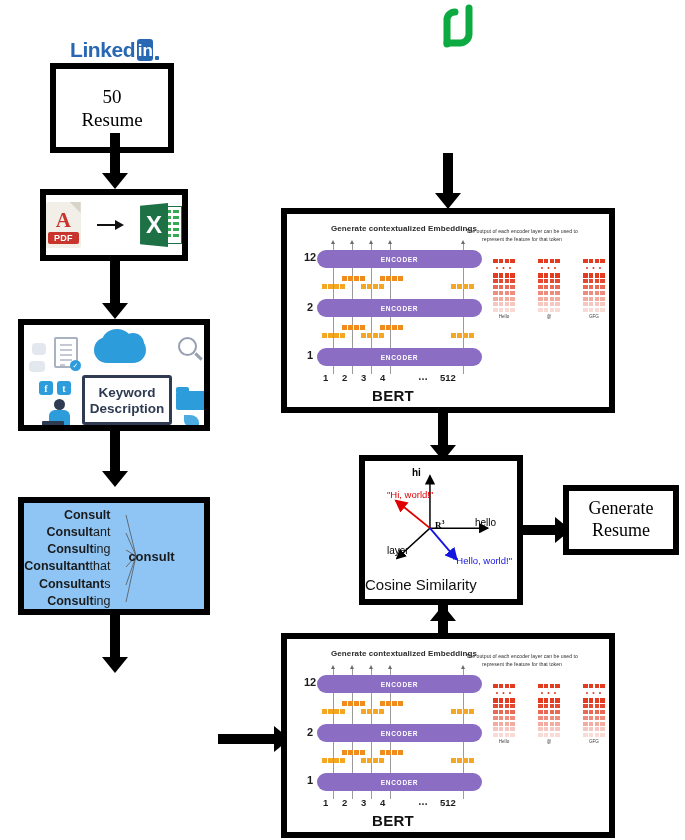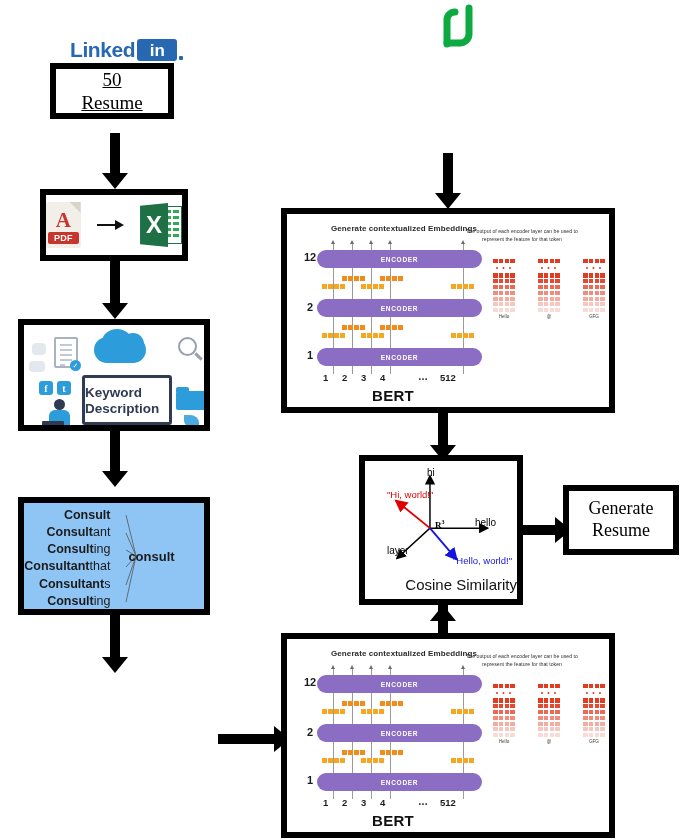--- a/index.html
+++ b/index.html
@@ -46,21 +46,21 @@
     position:absolute; top:50%; transform:translateY(-50%);
     width:0; height:0; border-top:13px solid transparent; border-bottom:13px solid transparent;
     border-left:16px solid #000; right:0;
   }
 
   
   .linkedin { position:absolute; display:flex; align-items:center; }
   .li-word { font-weight:bold; font-size:21px; color:#2867B2; letter-spacing:-.4px; }
   .li-box {
     background:#2867B2; color:#fff; font-weight:bold; font-size:17px;
-    width:40px; height:22px; border-radius:3px; margin-left:2px;
+    width:16px; height:22px; border-radius:3px; margin-left:2px;
     display:flex; align-items:center; justify-content:center; line-height:1;
   }
   .li-dot { width:4px; height:4px; background:#2867B2; border-radius:1px; margin-left:2px; align-self:flex-end; margin-bottom:2px;}
 
   
   .glassdoor { position:absolute; text-align:center; }
   .gd-word { font-weight:bold; font-size:23px; color:#0CAA41; letter-spacing:-.5px; }
 
   
   .file-row { display:flex; align-items:center; justify-content:center; gap:16px; width:100%; }
@@ -82,21 +82,21 @@
   .xls-X { position:absolute; left:0; top:0; width:28px; height:44px; color:#fff; font-weight:bold;
            font-size:24px; display:flex; align-items:center; justify-content:center; font-family:"Liberation Sans",sans-serif;}
   .xls-right { position:absolute; right:0; top:3px; width:20px; height:38px; background:#fff; border:1.5px solid #1E7145; }
   .xls-right i { position:absolute; background:#34A853; display:block; }
 
   
   .kw-wrap { position:relative; width:100%; height:100%; background:#ffffff; overflow:hidden; }
   .cloud { position:absolute; background:#2D9CDB; border-radius:50%; }
   .laptop-body { position:absolute; background:#2F3B52; border-radius:3px; }
   .laptop-screen { position:absolute; background:#fff; border:3px solid #2F3B52; border-radius:3px; }
-  .kw-text { position:absolute; left:0; right:0; text-align:left; font-weight:bold; color:#2F3B52;
+  .kw-text { position:absolute; left:0; right:0; text-align:center; font-weight:bold; color:#2F3B52;
              font-family:"Liberation Sans", sans-serif; line-height:1.08; }
   .magnifier { position:absolute; border:2.5px solid #97A0B0; border-radius:50%; }
   .mag-handle { position:absolute; background:#97A0B0; transform:rotate(45deg); }
   .doc-ill { position:absolute; background:#fff; border:2px solid #A9B2C0; border-radius:2px; }
   .doc-ill i { position:absolute; height:2px; background:#C2C9D4; left:4px; right:4px; }
   .badge-check { position:absolute; width:11px; height:11px; border-radius:50%; background:#2D9CDB;
                  color:#fff; font-size:7px; display:flex; align-items:center; justify-content:center; }
   .social { position:absolute; width:14px; height:14px; border-radius:3px; background:#2D9CDB; color:#fff;
             font-size:10px; font-weight:bold; display:flex; align-items:center; justify-content:center; font-family:"Liberation Serif",serif;}
   .folder { position:absolute; background:#2D9CDB; border-radius:2px; }
@@ -150,35 +150,35 @@
   .toknum { position:absolute; font-size:9.5px; font-weight:bold; color:#1c1c1c; font-family:"Liberation Sans",sans-serif;}
   .bertword { position:absolute; font-size:15px; font-weight:bold; color:#111; font-family:"Liberation Sans",sans-serif; letter-spacing:.3px;}
   .featcol { position:absolute; }
   .featrow { display:flex; gap:1.2px; margin-bottom:1.6px; }
   .featrow b { display:block; width:4.6px; height:4.2px; background:#e23b20; }
   .featdots { text-align:center; font-size:7px; letter-spacing:1px; color:#e23b20; line-height:.8; margin:1px 0 3px; }
   .feattok { text-align:center; font-size:4.6px; color:#444; margin-top:2px; }
 
   
   .cos { position:relative; width:100%; height:100%; }
-  .cos-caption { position:absolute; left:0; right:0; bottom:6px; text-align:right;
+  .cos-caption { position:absolute; left:0; right:0; bottom:6px; text-align:left;
                  font-size:15px; color:#111; font-family:"Liberation Sans", sans-serif; }
 </style>
 </head>
 <body>
 
 <div class="stage">
 
   <div class="linkedin" style="left:70px; top:38px;">
     <span class="li-word">Linked</span>
     <span class="li-box">in</span>
     <span class="li-dot"></span>
   </div>
 
-  <div class="node" style="left:50px; top:63px; width:124px; height:56px;text-decoration:underline;">
+  <div class="node" style="left:50px; top:63px; width:124px; height:90px;">
     <div class="serif-label" style="font-size:19px;">
       <div>50</div>
       <div>Resume</div>
     </div>
   </div>
 
   <div class="arrow-v down" style="left:102px; top:133px; width:26px; height:56px;">
     <div class="shaft" style="height:42px;"></div>
       <div class="head"></div>
   </div>
@@ -577,21 +577,21 @@
           <marker id="bl" markerWidth="7" markerHeight="7" refX="6" refY="3.5" orient="auto">
               <path d="M0,0 L7,3.5 L0,7 z" fill="#1414e0"></path>
             </marker>
         </defs>
         <line x1="70" y1="73" x2="70" y2="16" stroke="#000" stroke-width="1.6" marker-end="url(#bk)"></line>
         <line x1="70" y1="73" x2="133" y2="73" stroke="#000" stroke-width="1.6" marker-end="url(#bk)"></line>
         <line x1="70" y1="73" x2="34" y2="106" stroke="#000" stroke-width="1.6" marker-end="url(#bk)"></line>
         <line x1="70" y1="73" x2="33" y2="43" stroke="#e00000" stroke-width="2" marker-end="url(#rd)"></line>
         <line x1="70" y1="73" x2="99" y2="107" stroke="#1414e0" stroke-width="2" marker-end="url(#bl)"></line>
       </svg>
-      <div class="abs" style="left:62px; top:6px; font-size:10px;">hi</div>
+      <div class="abs" style="left:47px; top:6px; font-size:10px;font-weight:bold;">hi</div>
       <div class="abs" style="left:110px; top:56px; font-size:10px;">hello</div>
       <div class="abs" style="left:22px; top:84px; font-size:10px;">layer</div>
       <div class="abs" style="left:70px; top:58px; font-size:9px; font-weight:bold; font-family:'Liberation Serif',serif;"><span>R</span><sup style="font-size:6px;">3</sup></div>
       <div class="abs" style="left:22px; top:28px; font-size:9.5px; color:#e00000;">"Hi, world!"</div>
       <div class="abs" style="left:88px; top:94px; font-size:9.5px; color:#1414e0;">"Hello, world!"</div>
       <div class="cos-caption">Cosine Similarity</div>
     </div>
   </div>
 
   <div class="arrow-h" style="left:523px; top:517px; width:48px; height:26px;">

